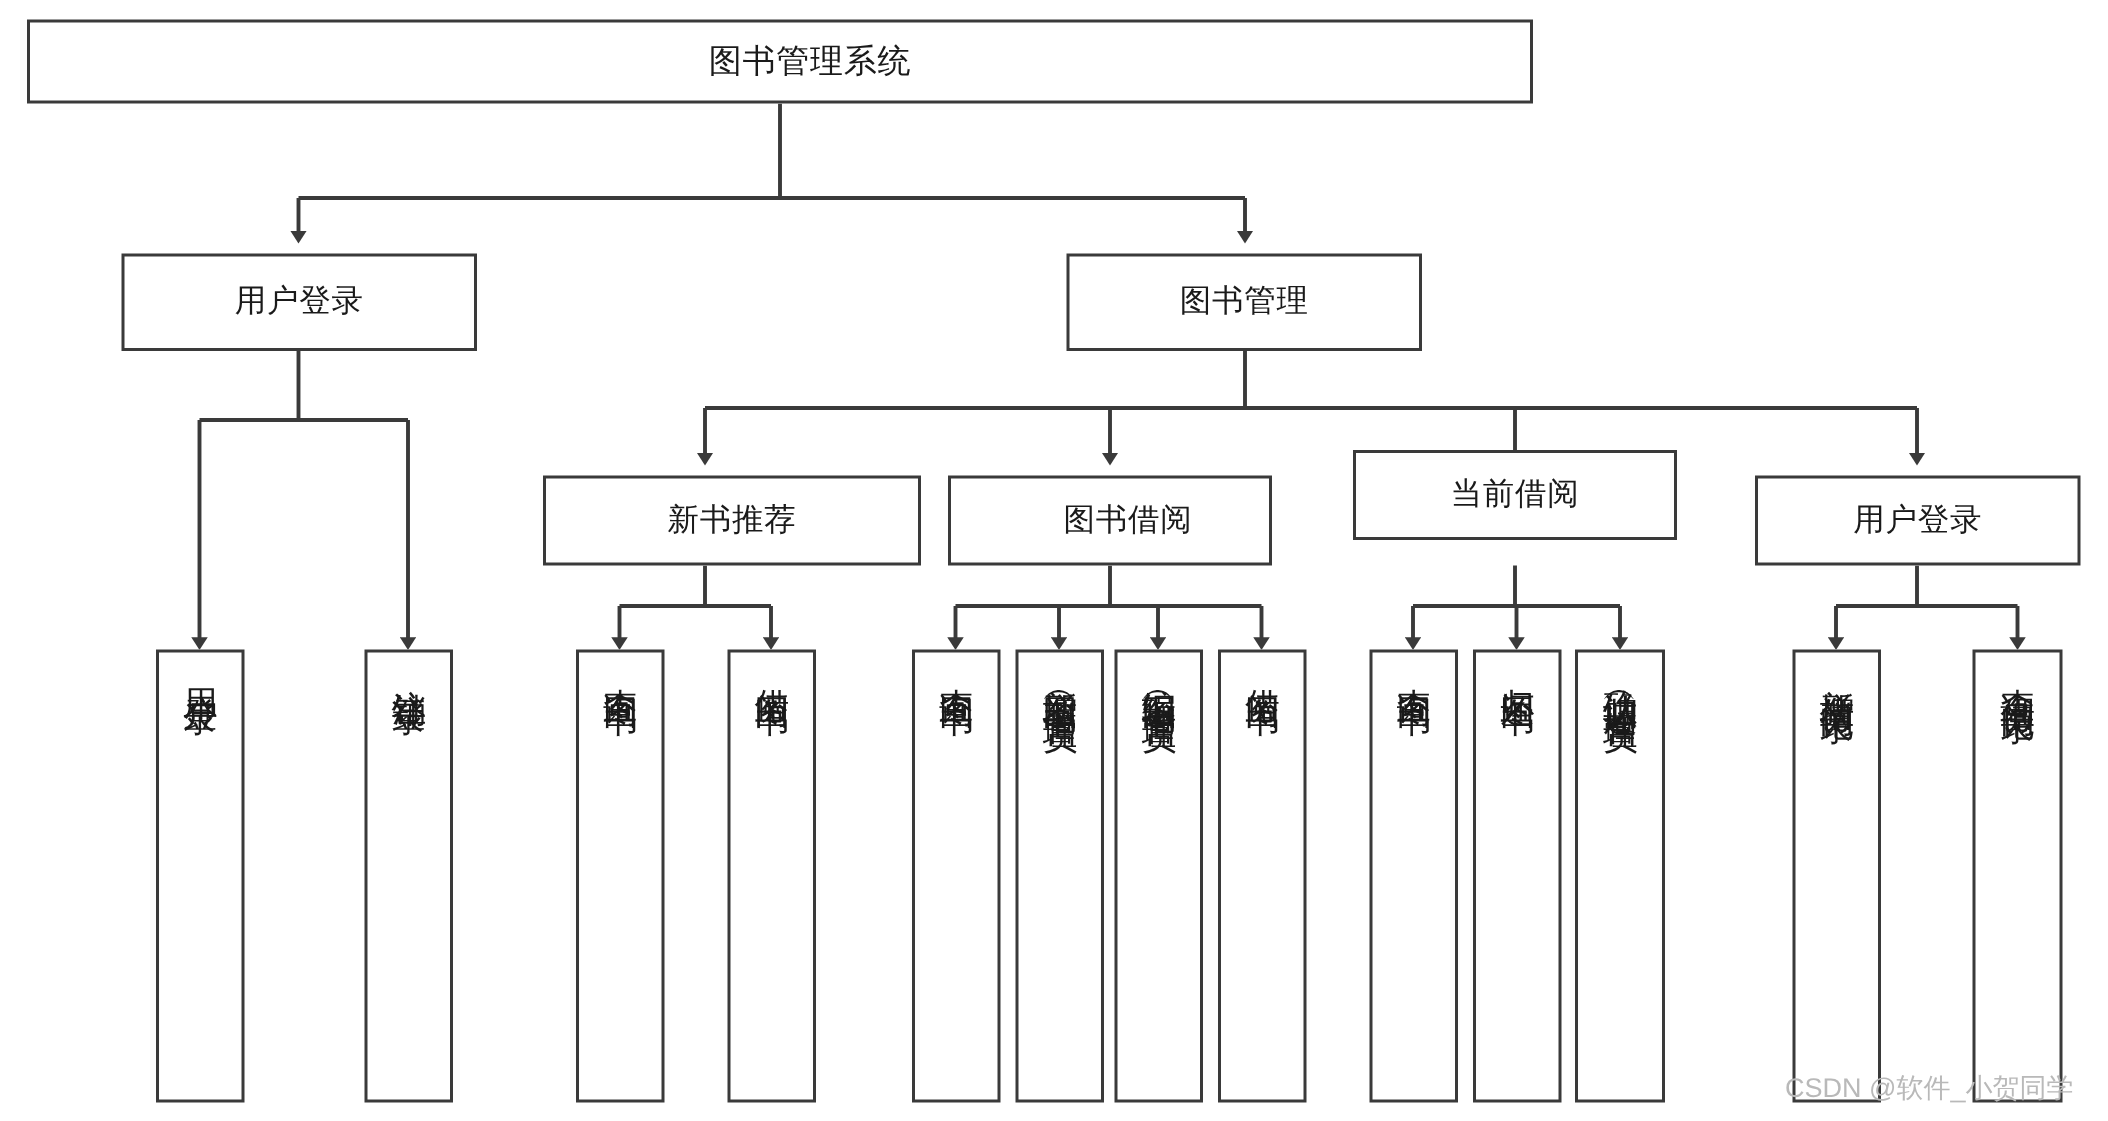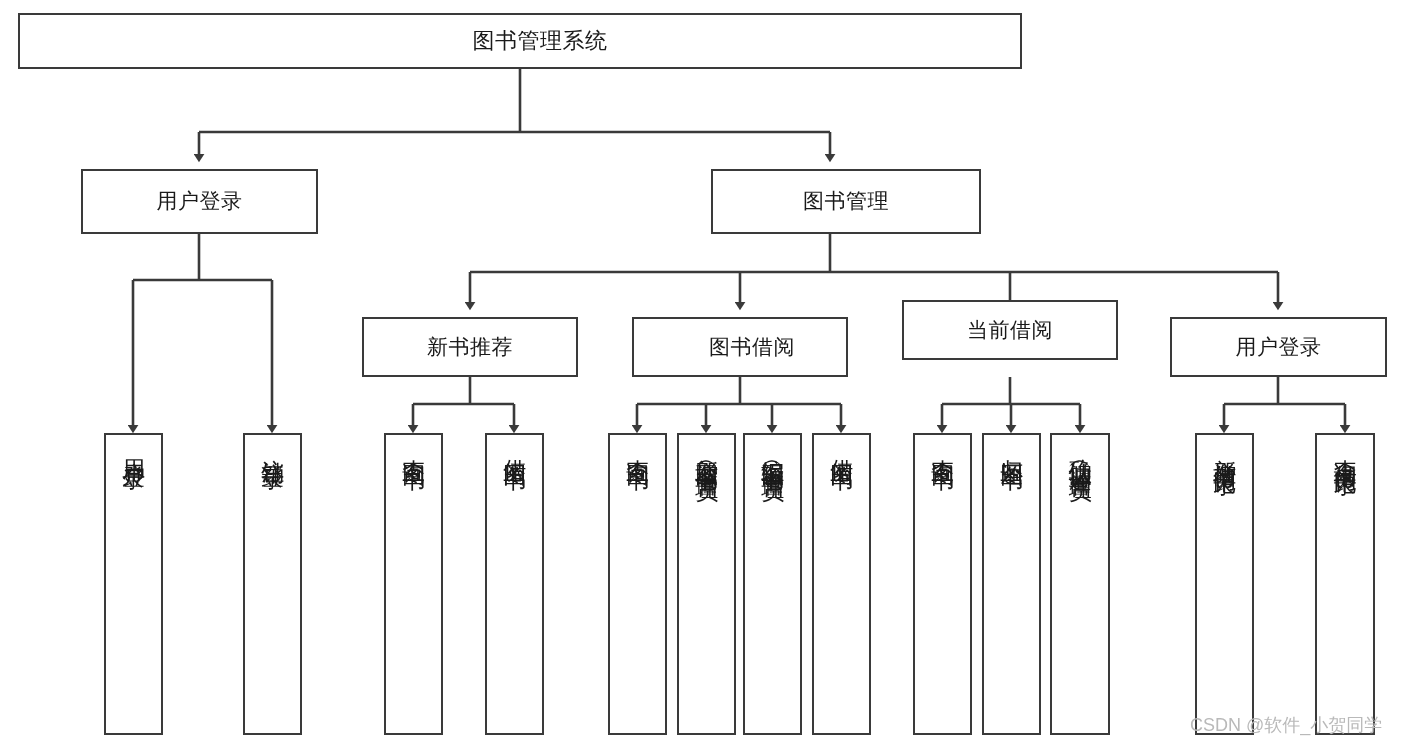--- a/index.html
+++ b/index.html
@@ -131,25 +131,25 @@
   </svg>
 
   <div class="node root horizontal" style="left:18px; top:13px; width:1004px; height:56px;padding-left:40px;">
     <span class="node-label">图书管理系统</span>
   </div>
 
   <div class="node horizontal" style="left:81px; top:169px; width:237px; height:65px;">
     <span class="node-label">用户登录</span>
   </div>
 
-  <div class="node horizontal" style="left:711px; top:169px; width:270px; height:65px;">
+  <div class="node horizontal" style="left:711px; top:169px; width:237px; height:65px;">
     <span class="node-label">图书管理</span>
   </div>
 
-  <div class="node horizontal" style="left:362px; top:317px; width:216px; height:60px;">
+  <div class="node horizontal" style="left:362px; top:317px; width:252px; height:60px;">
     <span class="node-label">新书推荐</span>
   </div>
 
   <div class="node horizontal" style="left:632px; top:317px; width:216px; height:60px;padding-left:24px;">
     <span class="node-label">图书借阅</span>
   </div>
 
   <div class="node horizontal" style="left:902px; top:300px; width:216px; height:60px;">
     <span class="node-label">当前借阅</span>
   </div>

